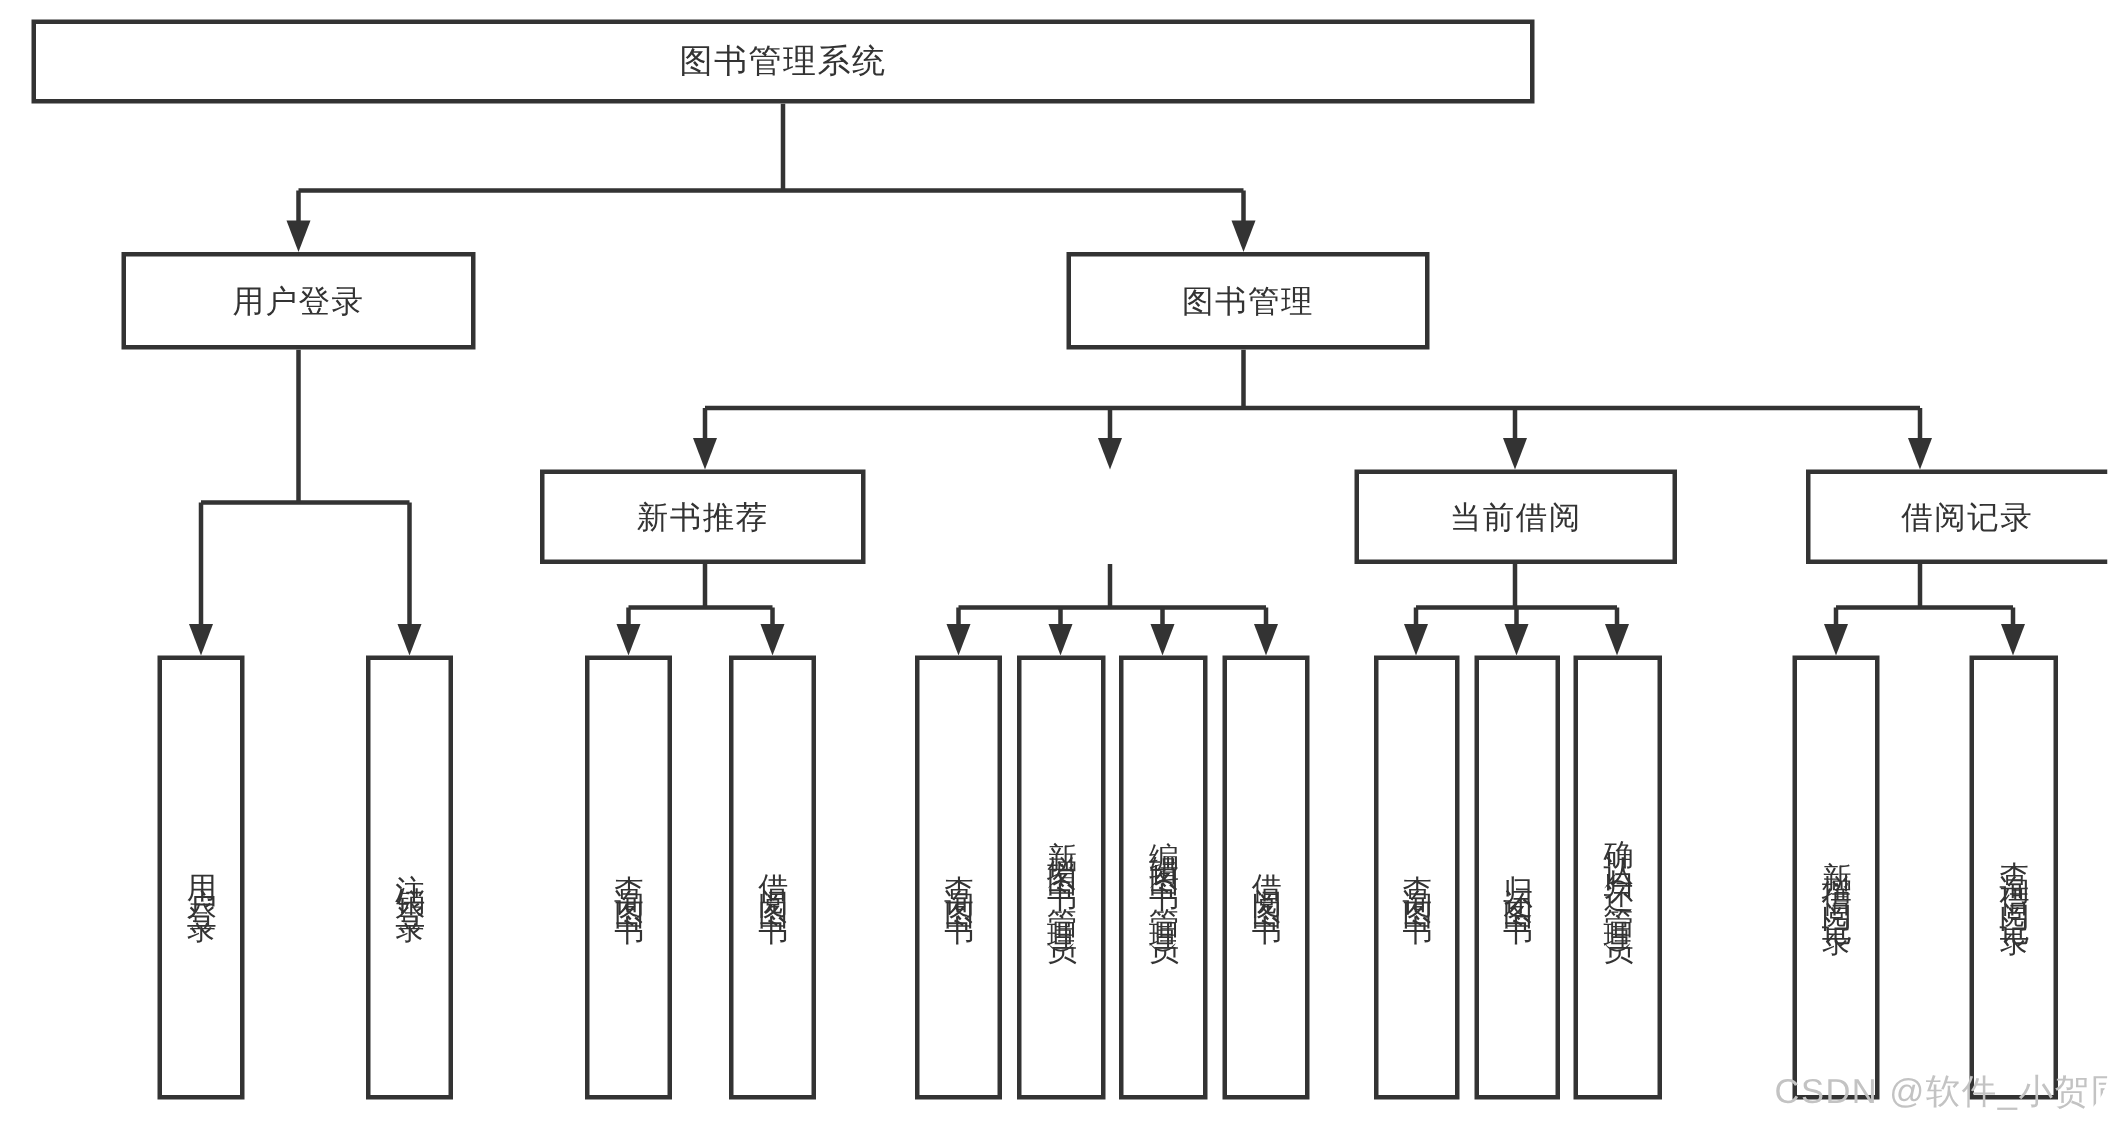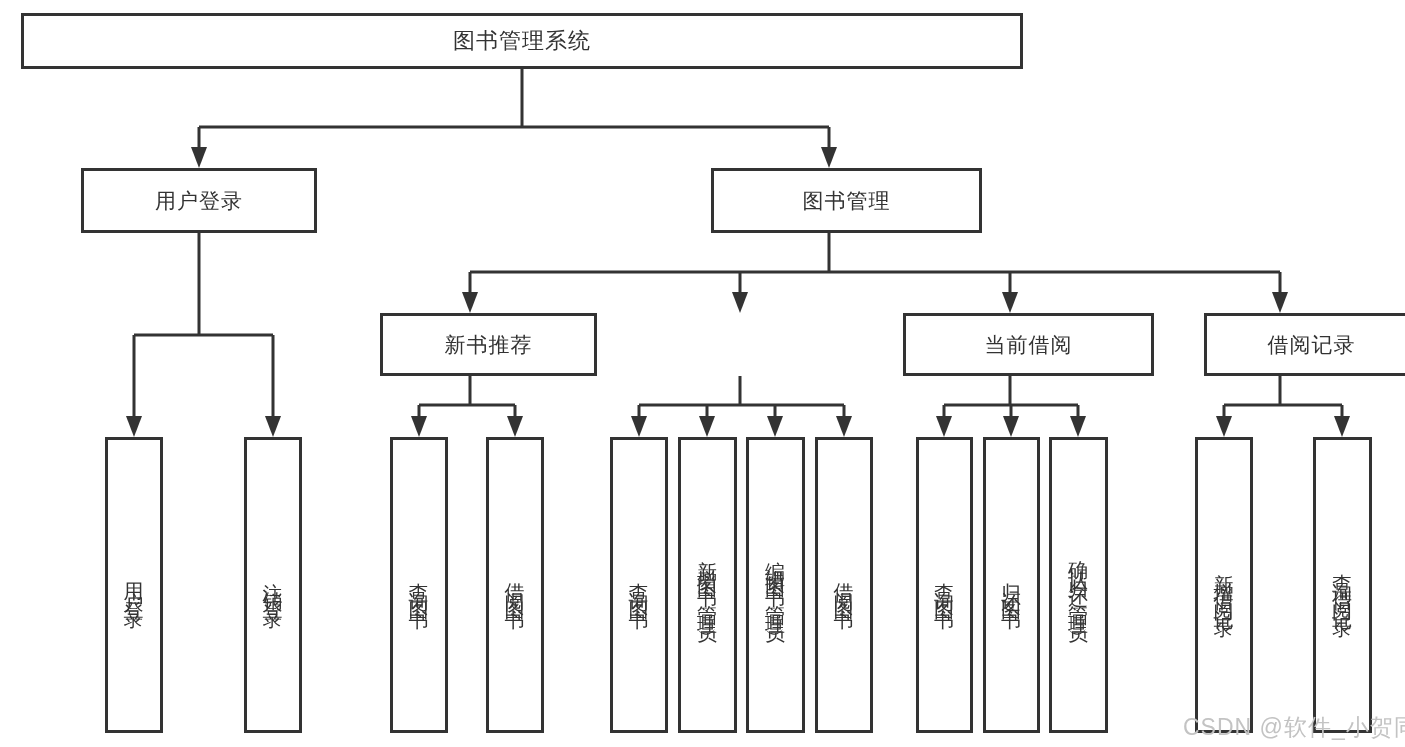--- a/index.html
+++ b/index.html
@@ -3,20 +3,21 @@
 <meta charset="utf-8">
 <style>
   html, body { margin: 0; padding: 0; background: #ffffff; }
   .stage {
     position: relative;
     width: 1405px;
     height: 747px;
     background: #ffffff;
     overflow: hidden;
     font-family: "Liberation Sans", "DejaVu Sans", sans-serif;
+    border-radius: 32px;
   }
   .wires {
     position: absolute;
     left: 0; top: 0;
     width: 1405px; height: 747px;
     pointer-events: none;
   }
   .node {
     position: absolute;
     box-sizing: border-box;
@@ -98,28 +99,28 @@
     </g>
   </svg>
 
   <div class="node root" style="left:21px;top:13px;width:1002px;height:56px">
     <span class="hlabel">图书管理系统</span>
   </div>
 
   <div class="node" style="left:81px;top:168px;width:236px;height:65px">
     <span class="hlabel">用户登录</span>
   </div>
-  <div class="node" style="left:711px;top:168px;width:271px;height:65px">
+  <div class="node" style="left:711px;top:168px;width:242px;height:65px">
     <span class="hlabel">图书管理</span>
   </div>
 
-  <div class="node" style="left:380px;top:313px;width:217px;height:63px">
+  <div class="node" style="left:360px;top:313px;width:217px;height:63px">
     <span class="hlabel">新书推荐</span>
   </div>
-  <div class="node" style="left:903px;top:313px;width:251px;height:63px">
+  <div class="node" style="left:903px;top:313px;width:215px;height:63px">
     <span class="hlabel">当前借阅</span>
   </div>
   <div class="node" style="left:1204px;top:313px;width:215px;height:63px">
     <span class="hlabel">借阅记录</span>
   </div>
 
   <div class="vnode" style="left:105px;top:437px;width:58px;height:296px">
     <span class="vtext">用户登录</span>
   </div>
   <div class="vnode" style="left:244px;top:437px;width:58px;height:296px">

